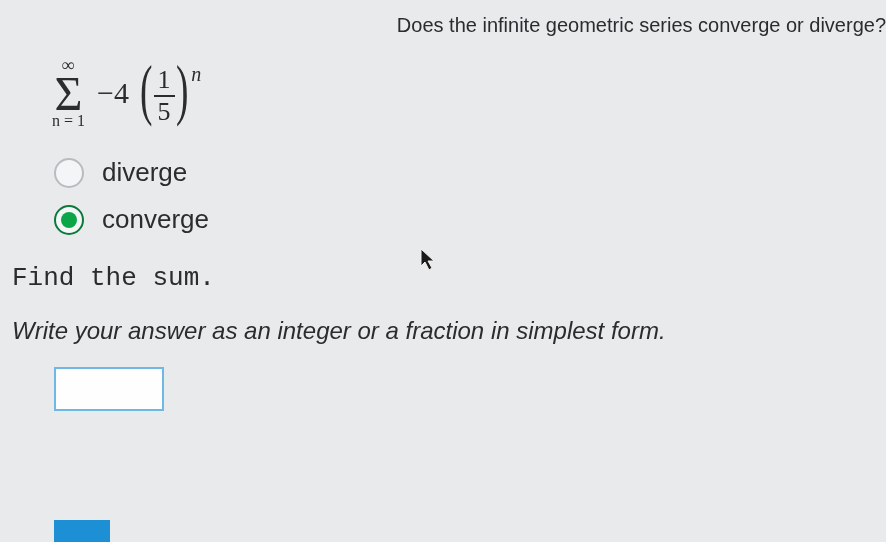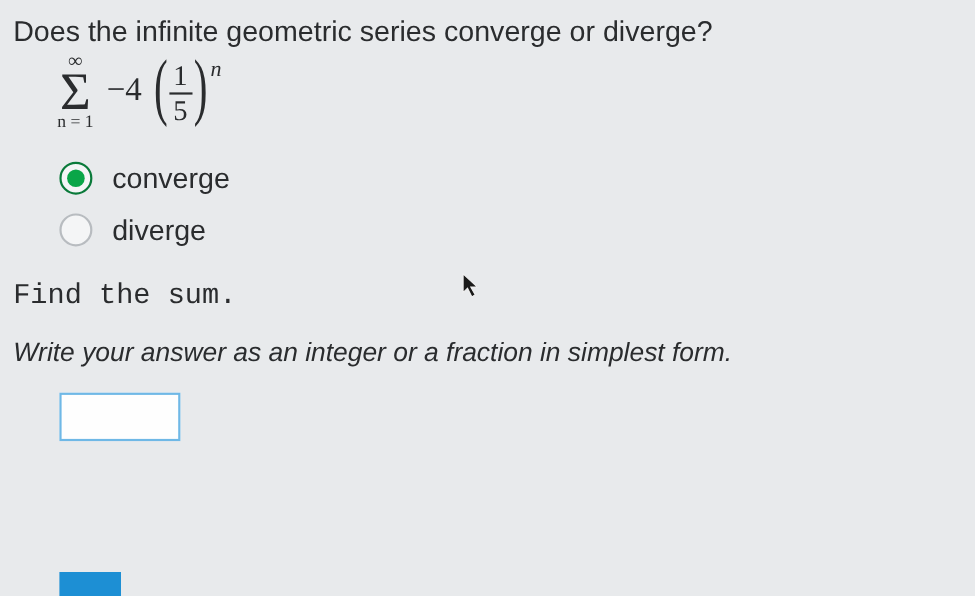--- a/index.html
+++ b/index.html
@@ -10,22 +10,24 @@
     body {
       width: 886px;
       height: 542px;
       background: #e8eaec;
       font-family: Verdana, Geneva, sans-serif;
       color: #2a2c2e;
       padding: 12px 0 0 12px;
       overflow: hidden;
     }
     .question-text {
-      font-size: 26px;
+      font-size: 20px;
       line-height: 1.3;
+      margin-bottom: 18px;
+      text-align: right;
     }
     .formula-block {
       margin-left: 40px;
       margin-bottom: 28px;
       display: flex;
       align-items: center;
       gap: 6px;
     }
     .sigma-block {
       display: flex;
@@ -179,28 +181,28 @@
       <div class="frac-line"></div>
       <div class="frac-den">5</div>
     </div>
     <div class="paren">)</div>
     <div class="exponent">n</div>
   </div>
 </div>
 
 <div class="options">
   <div class="option-row">
+    <div class="radio"></div>
+    <div class="option-label">diverge</div>
+  </div>
+  <div class="option-row">
     <div class="radio selected">
       <div class="radio-dot"></div>
     </div>
     <div class="option-label">converge</div>
-  </div>
-  <div class="option-row">
-    <div class="radio"></div>
-    <div class="option-label">diverge</div>
   </div>
 </div>
 
 <div class="instruction">Find the sum.</div>
 
 <div class="helper">Write your answer as an integer or a fraction in simplest form.</div>
 
 <input type="text" class="answer-input" value="" style="">
 
 <div class="cursor-arrow">

